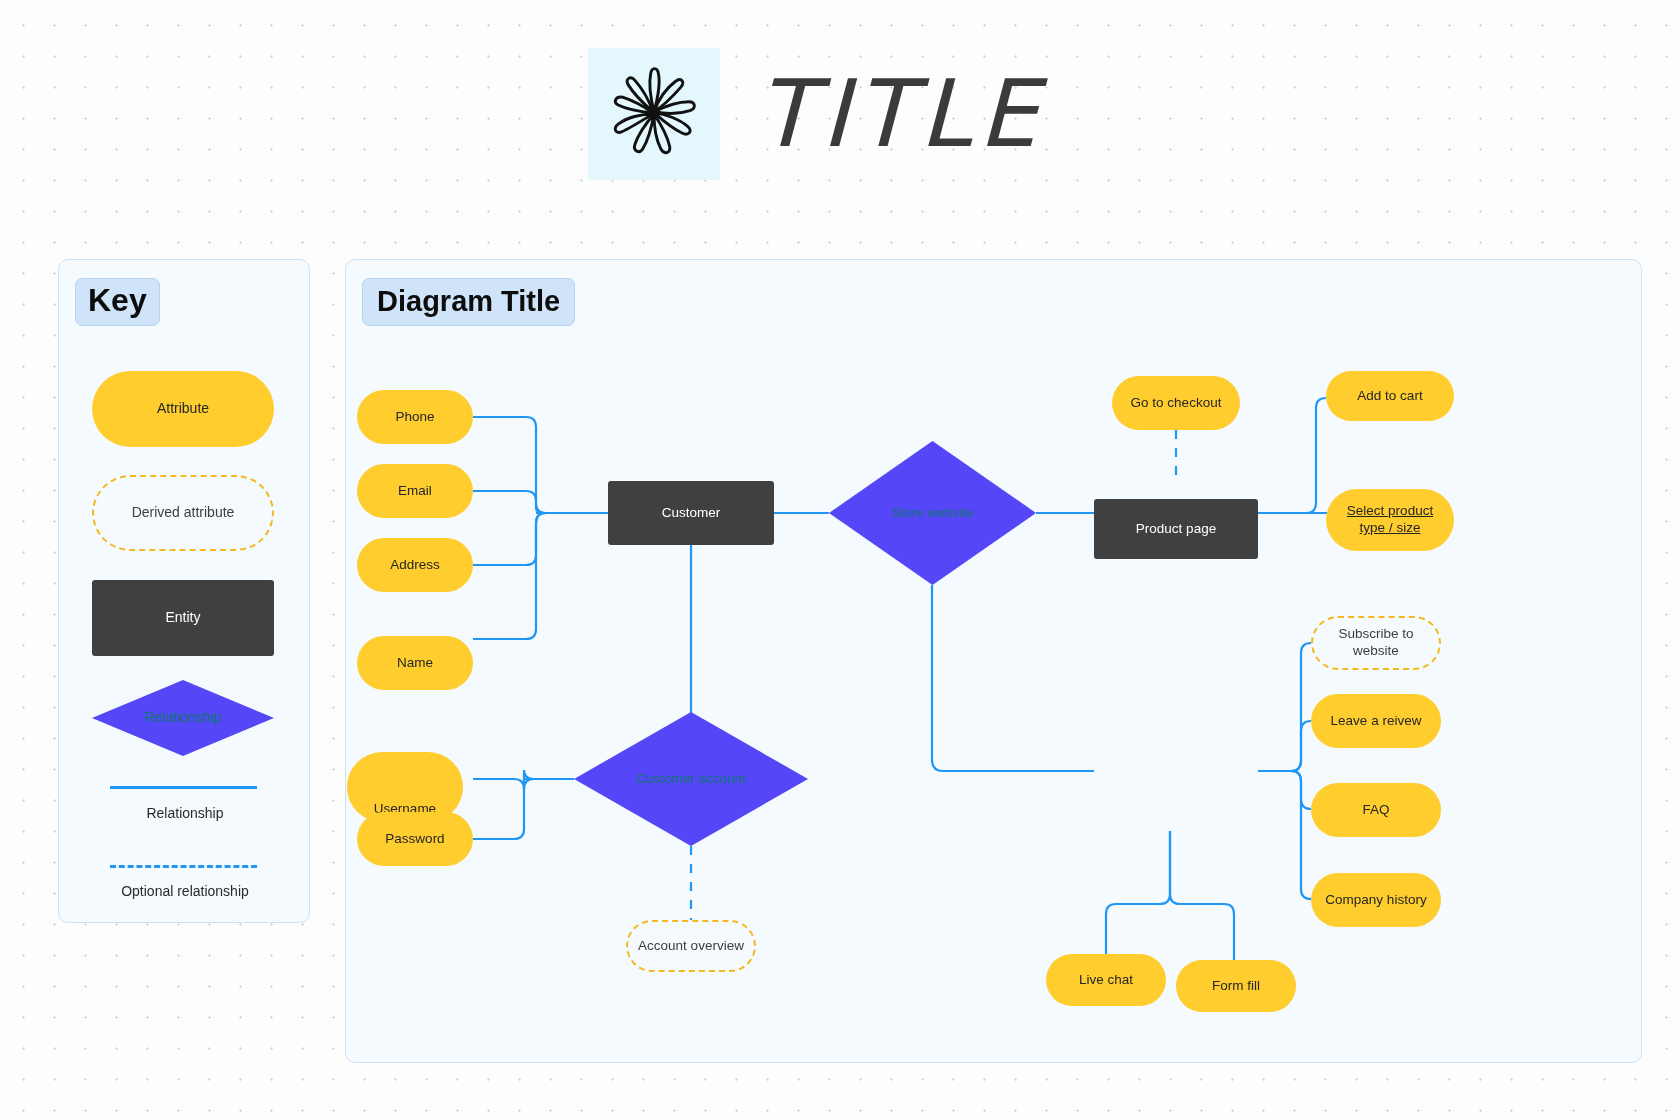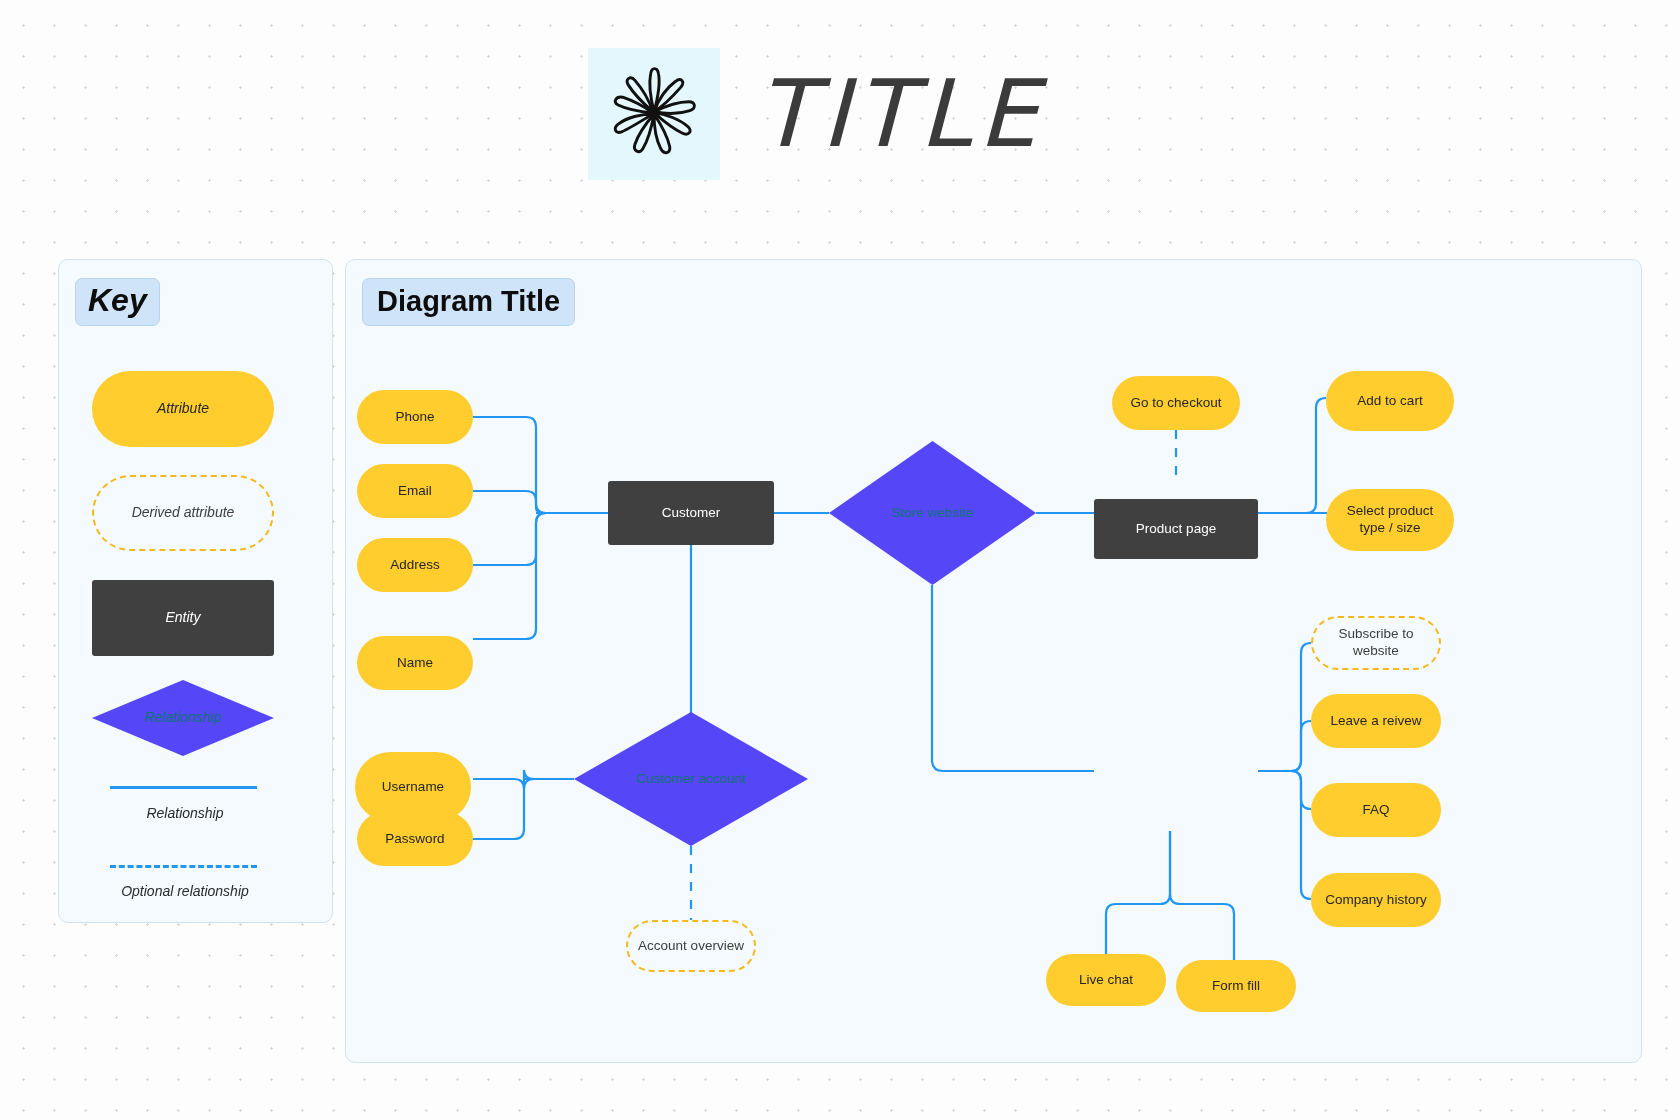--- a/index.html
+++ b/index.html
@@ -41,21 +41,21 @@
     white-space: nowrap;
   }
 
   
   .panel {
     position: absolute;
     background: #f4fafe;
     border: 1px solid #cfe3f3;
     border-radius: 10px;
   }
-  #key-panel  { left: 58px;  top: 259px; width: 275px;  height: 664px; font-style: italic; }
+  #key-panel  { left: 58px;  top: 259px; width: 252px;  height: 664px; }
   #diagram-panel { left: 345px; top: 259px; width: 1297px; height: 804px; }
 
   .panel-title {
     position: absolute;
     background: #cfe3f9;
     border: 1px solid #b9d4ef;
     border-radius: 7px;
     color: #0d0d0d;
     font-weight: 700;
     white-space: nowrap;
@@ -250,24 +250,24 @@
     </div>
 
     <div class="node attr" style="left:766px; top:116px; width:128px; height:54px;">
       <span>Go to checkout</span>
     </div>
 
     <div class="node entity" style="left:748px; top:239px; width:164px; height:60px;text-align:right;">
       <span>Product page</span>
     </div>
 
-    <div class="node attr" style="left:980px; top:111px; width:128px; height:60px;">
+    <div class="node attr" style="left:980px; top:111px; width:128px; height:50px;">
       <span>Add to cart</span>
     </div>
-    <div class="node attr" style="left:980px; top:229px; width:128px; height:62px;">
+    <div class="node attr" style="left:980px; top:229px; width:128px; height:62px;text-decoration:underline;">
       <span>Select product type / size</span>
     </div>
 
     <div class="node derived" style="left:965px; top:356px; width:130px; height:54px;">
       <span>Subscribe to website</span>
     </div>
     <div class="node attr" style="left:965px; top:434px; width:130px; height:54px;">
       <span>Leave a reivew</span>
     </div>
     <div class="node attr" style="left:965px; top:523px; width:130px; height:54px;">
@@ -278,21 +278,21 @@
     </div>
 
 
     <div class="node attr" style="left:700px; top:694px; width:120px; height:52px;">
       <span>Live chat</span>
     </div>
     <div class="node attr" style="left:830px; top:700px; width:120px; height:52px;">
       <span>Form fill</span>
     </div>
 
-    <div class="node attr" style="left:9px;  top:492px; width:116px; height:70px;">
+    <div class="node attr" style="left:1px;  top:492px; width:116px; height:70px;align-items:flex-end;">
       <span>Username</span>
     </div>
     <div class="node attr" style="left:11px;  top:552px; width:116px; height:54px;">
       <span>Password</span>
     </div>
 
     <div class="node rel" style="left:228px; top:452px; width:234px; height:134px;">
       <span class="diamond-bg"></span>
       <span class="rel-label">Customer account</span>
     </div>

